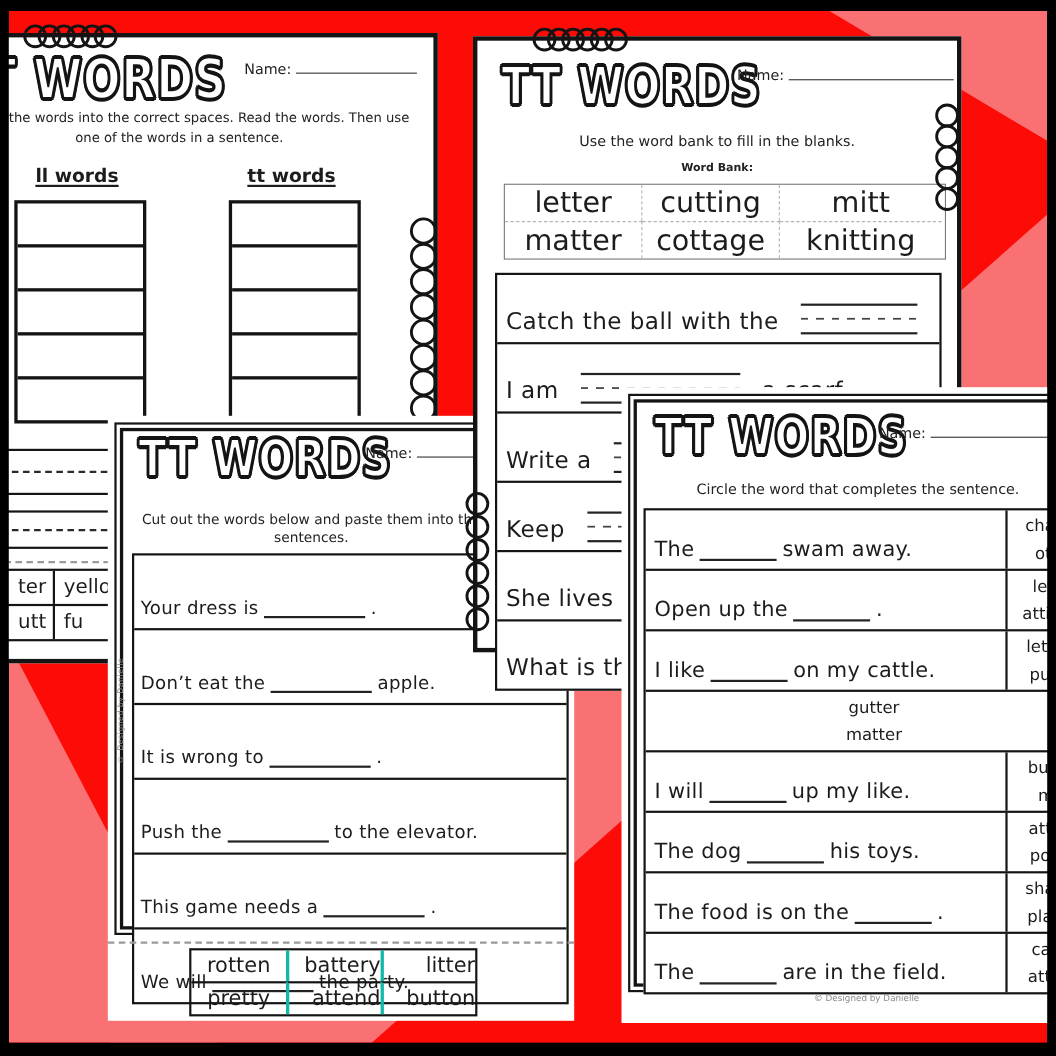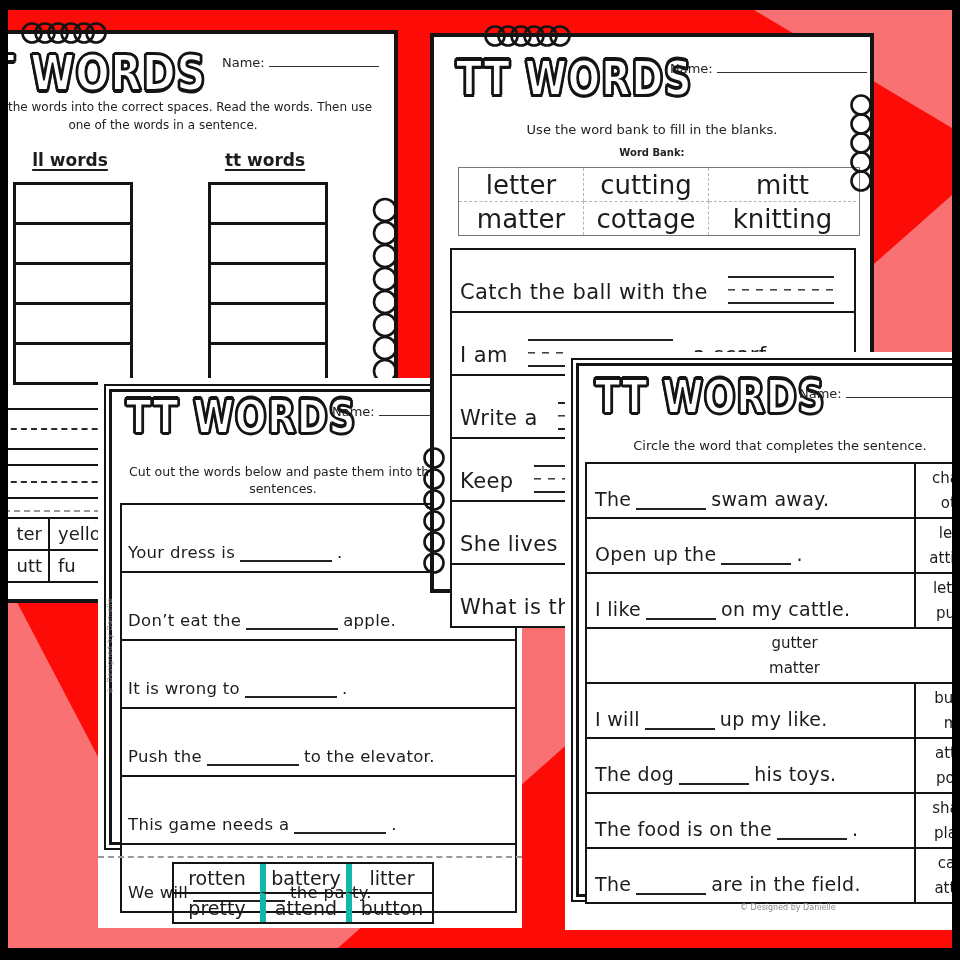--- a/index.html
+++ b/index.html
@@ -83,21 +83,21 @@
   #ws3 .instr2{left:0;top:103px;width:370px;font-size:12.5px;}
   .ptable{position:absolute;left:22px;top:125px;width:393px;border:2.5px solid #141414;background:#fff;}
   .prow{height:57px;display:flex;align-items:flex-end;column-gap:5px;
         padding:0 0 9px 6px;font-size:16.5px;letter-spacing:.3px;white-space:nowrap;}
   .prow + .prow{border-top:2.5px solid #141414;}
   .uline{display:inline-block;width:92px;height:14px;border-bottom:2px solid #222;}
   #ws3 .cutline{position:absolute;top:478px;left:0;right:0;border-top:2px dashed #9a9a9a;}
   .wb3{position:absolute;left:74px;top:484px;border:2px solid #141414;
        display:grid;grid-template-columns:86px 86px 86px;font-size:19px;text-align:center;}
   .wb3 div{height:28px;line-height:29px;}
-  .wb3 .bl{border-left:6px solid #14b8a6;}
+  .wb3 .bl{border-left:3px solid #14b8a6;text-align:right;}
   .wb3 .r2{border-top:2px solid #141414;}
   .vcredit{position:absolute;left:8px;top:220px;font-size:7px;color:#888;
      writing-mode:vertical-rl;transform:rotate(180deg);letter-spacing:.5px;}
 
   
   #ws4{left:565px;top:352px;width:445px;height:578px;z-index:4;}
   #ws4 .deco-frame{left:6px;top:6px;width:430px;height:540px;}
   #ws4 .title{left:30px;top:18px;font-size:37px;}
   #ws4 .name{left:234px;top:34px;} #ws4 .rule{width:150px;}
   #ws4 .instr{left:25px;top:86px;width:380px;font-size:13px;}

